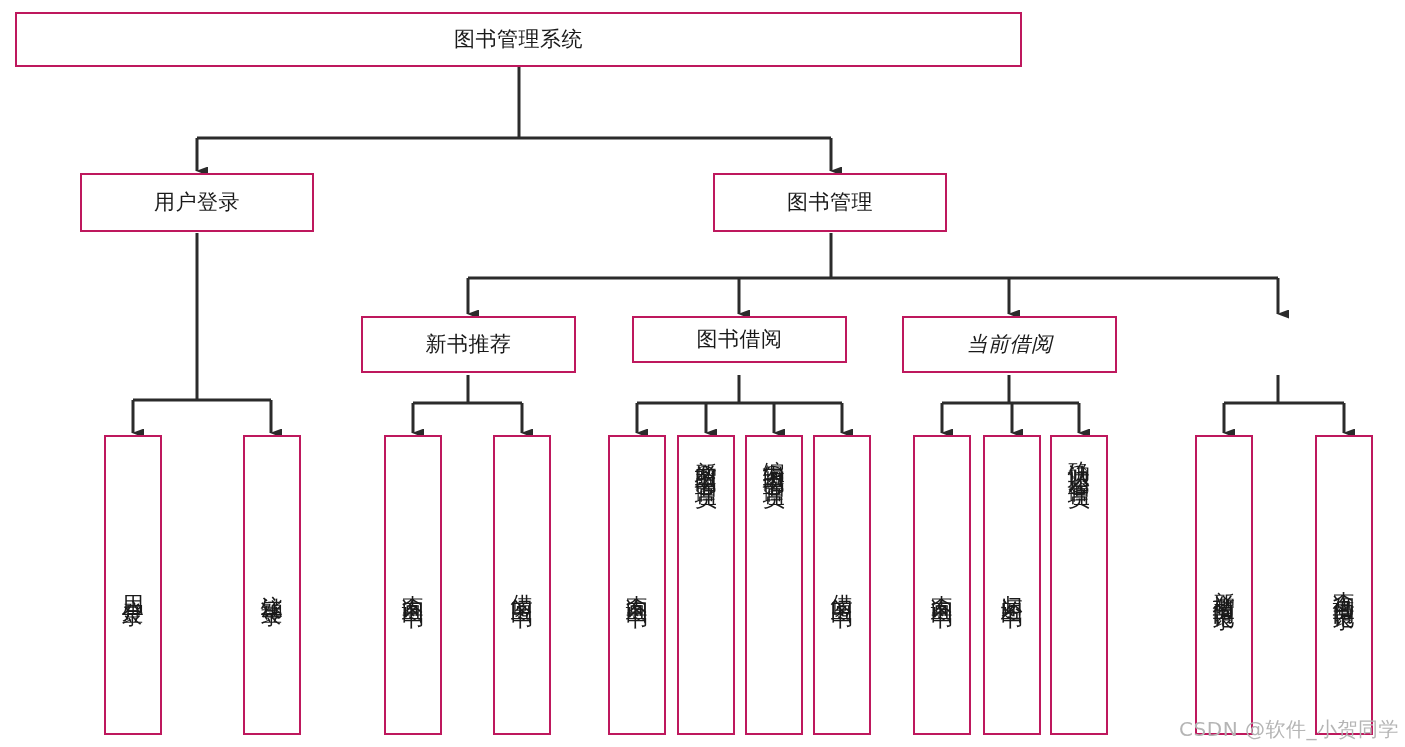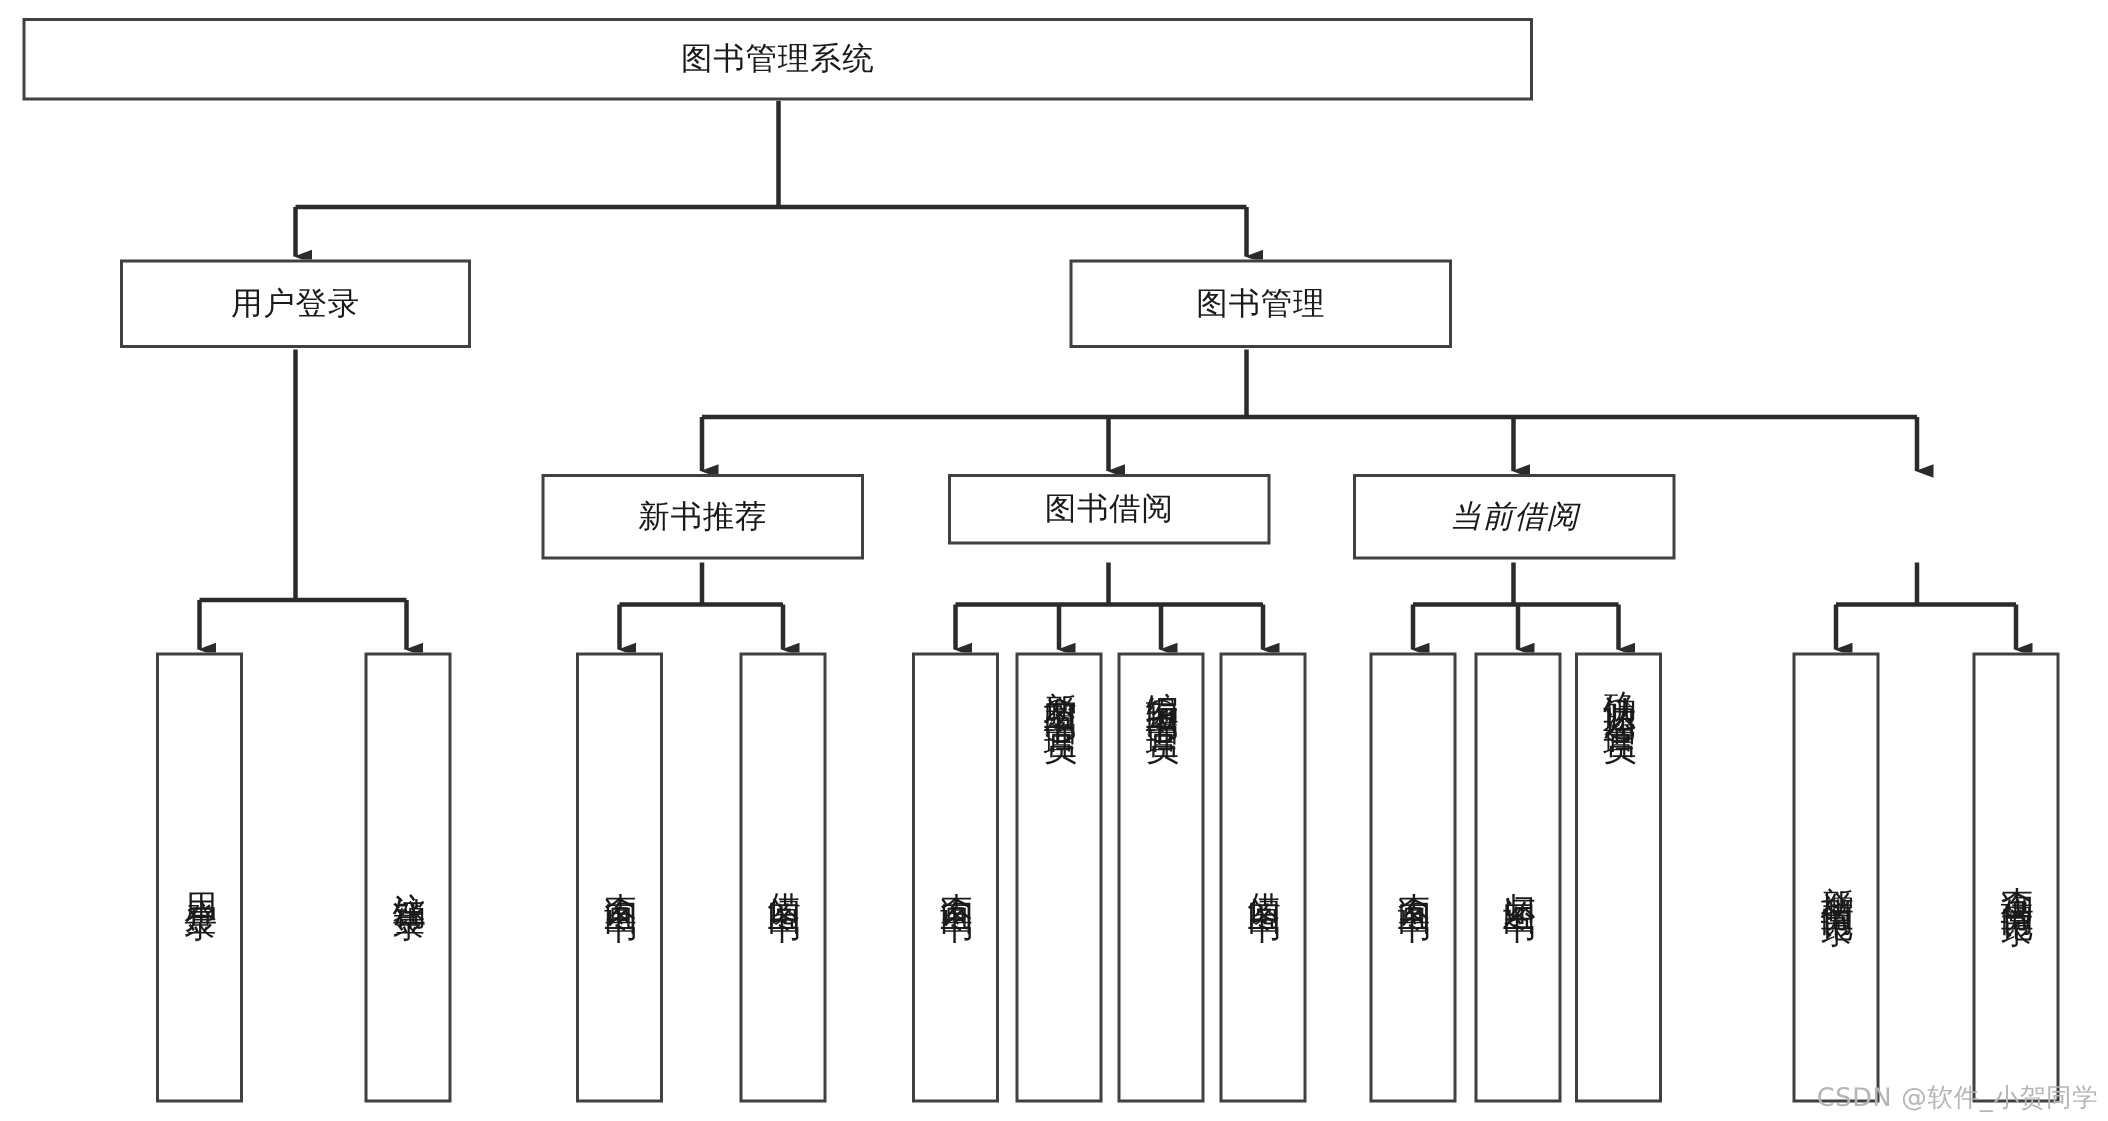--- a/index.html
+++ b/index.html
@@ -24,21 +24,21 @@
     left: 0;
     top: 0;
     width: 1405px;
     height: 747px;
     pointer-events: none;
   }
   .node {
     position: absolute;
     box-sizing: border-box;
     background: #ffffff;
-    border: 2px solid #404040;
+    border: 2px solid #be185d;
     display: flex;
     align-items: center;
     justify-content: center;
     text-align: center;
   }
   .node .lbl {
     display: block;
     white-space: pre;
     letter-spacing: 0.5px;
   }
@@ -61,21 +61,21 @@
     white-space: nowrap;
   }
   .node.v.center {
     align-items: center;
     padding-top: 0;
   }
   #watermark {
     position: absolute;
     right: 6px;
     bottom: 4px;
-    font-size: 17px;
+    font-size: 20px;
     color: #b5b5b5;
     white-space: nowrap;
     letter-spacing: 0.5px;
   }
 </style>
 </head>
 <body>
 
 <div id="canvas">
 
@@ -130,21 +130,21 @@
   </svg>
 
   <div class="node h" style="left:15px; top:12px; width:1007px; height:55px;">
     <span class="lbl">图书管理系统</span>
   </div>
 
   <div class="node h" style="left:80px; top:173px; width:234px; height:59px;">
     <span class="lbl">用户登录</span>
   </div>
 
-  <div class="node h" style="left:713px; top:173px; width:255px; height:59px;">
+  <div class="node h" style="left:713px; top:173px; width:234px; height:59px;">
     <span class="lbl">图书管理</span>
   </div>
 
   <div class="node h" style="left:361px; top:316px; width:215px; height:57px;">
     <span class="lbl">新书推荐</span>
   </div>
 
   <div class="node h" style="left:632px; top:316px; width:215px; height:47px;">
     <span class="lbl">图书借阅</span>
   </div>

